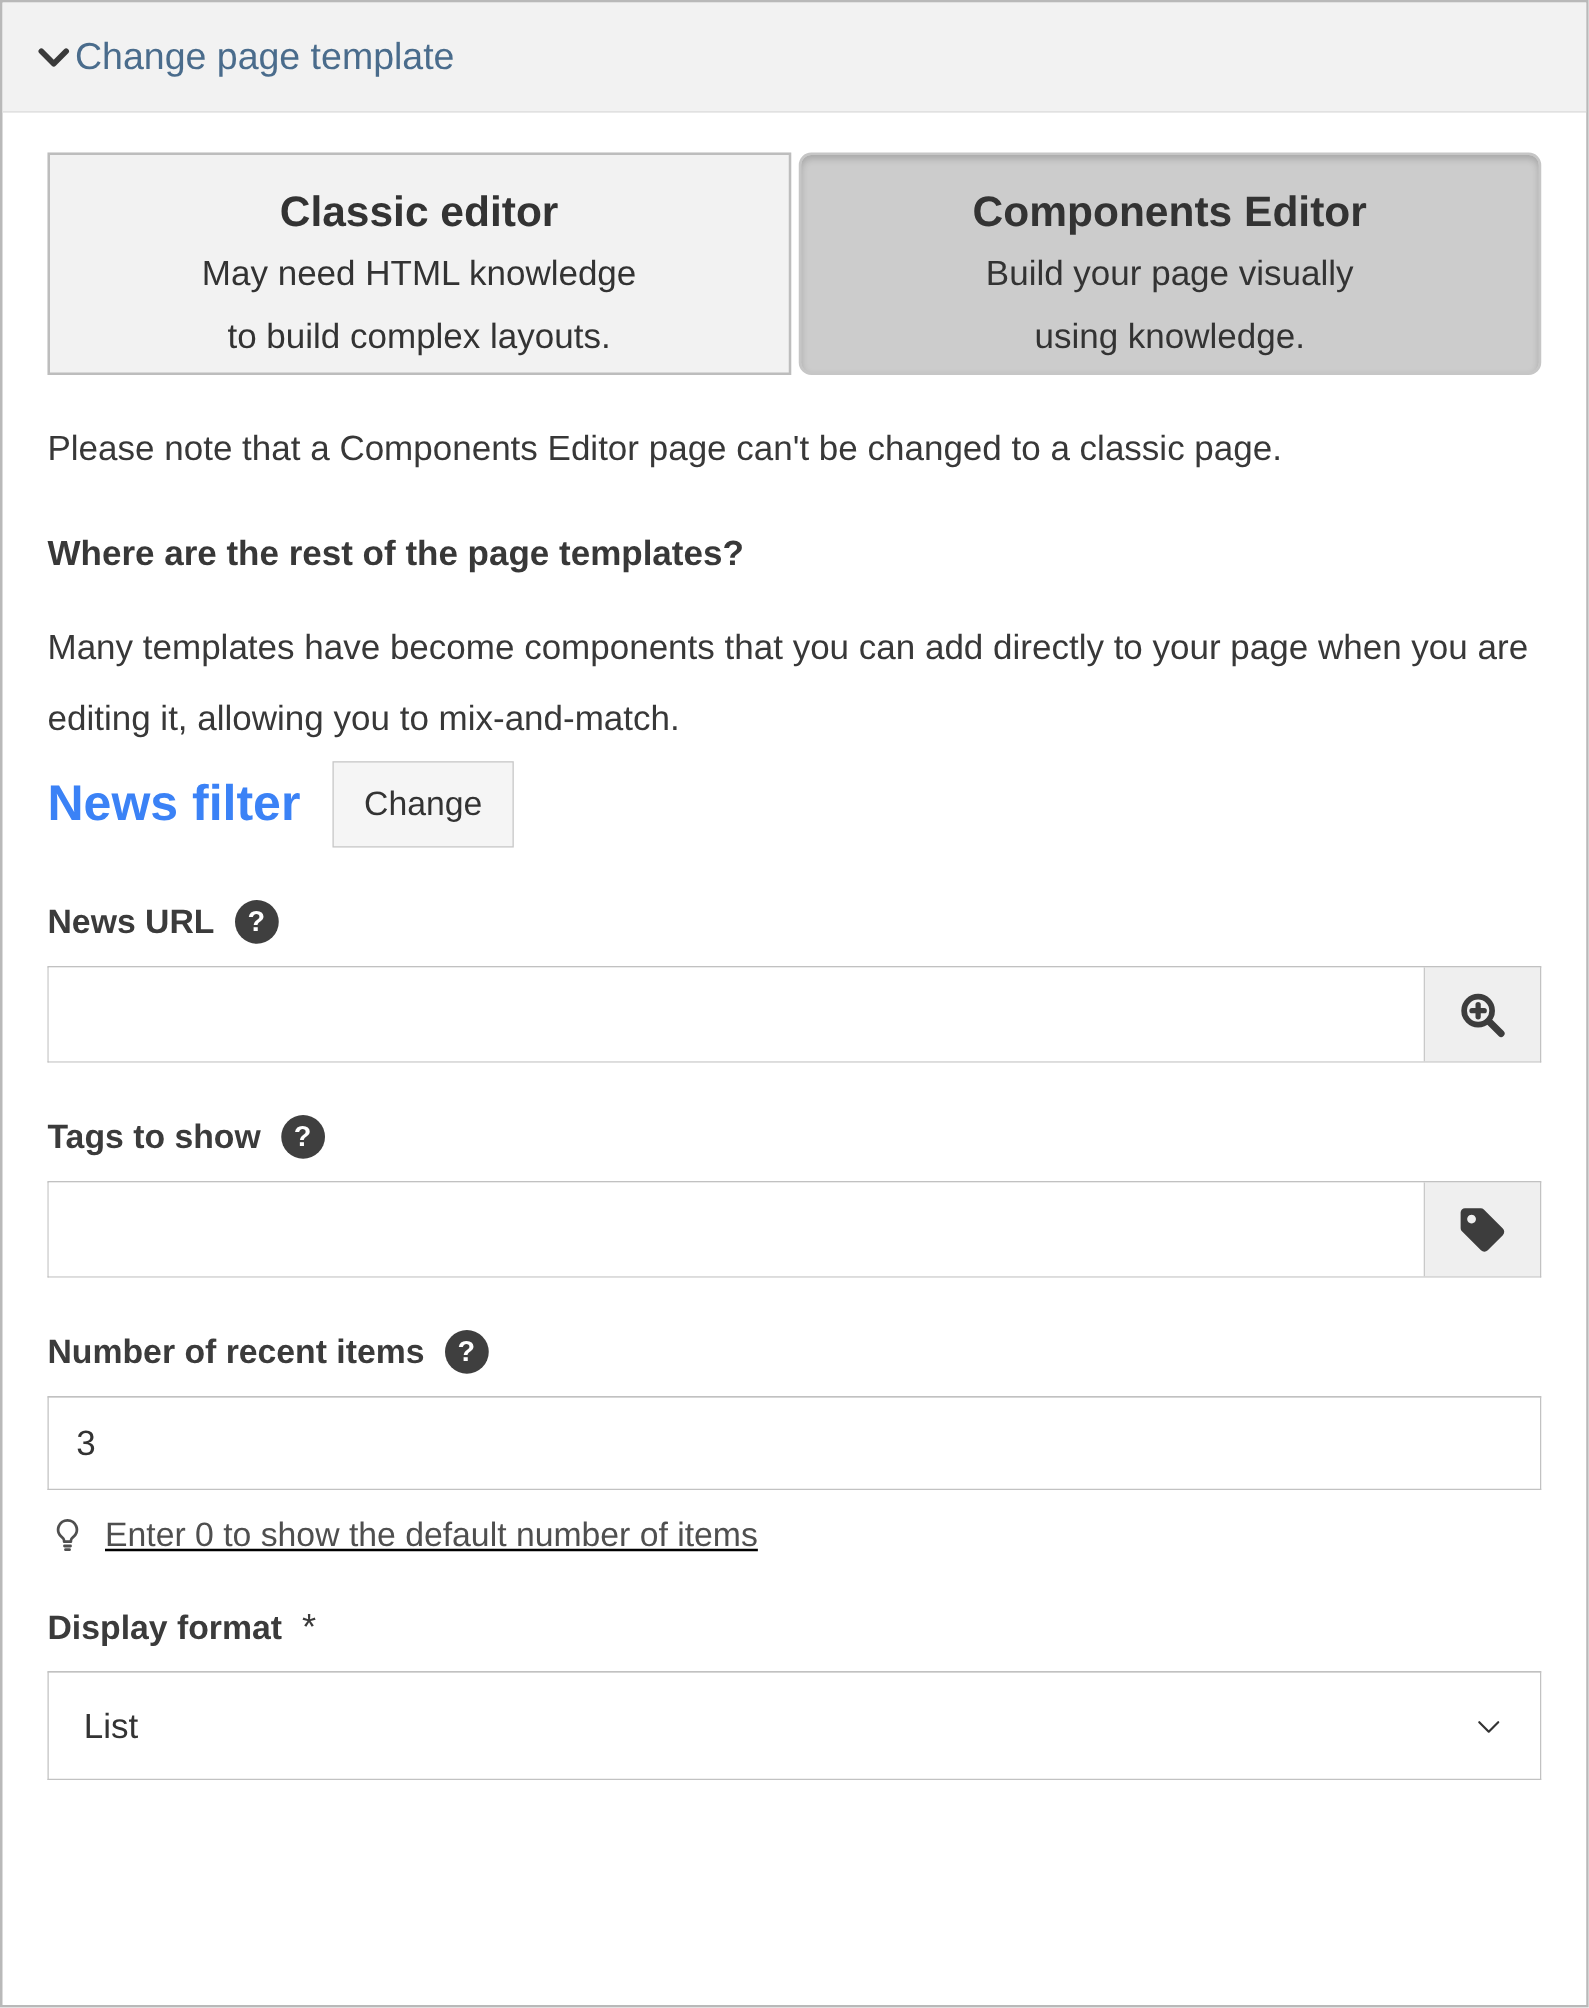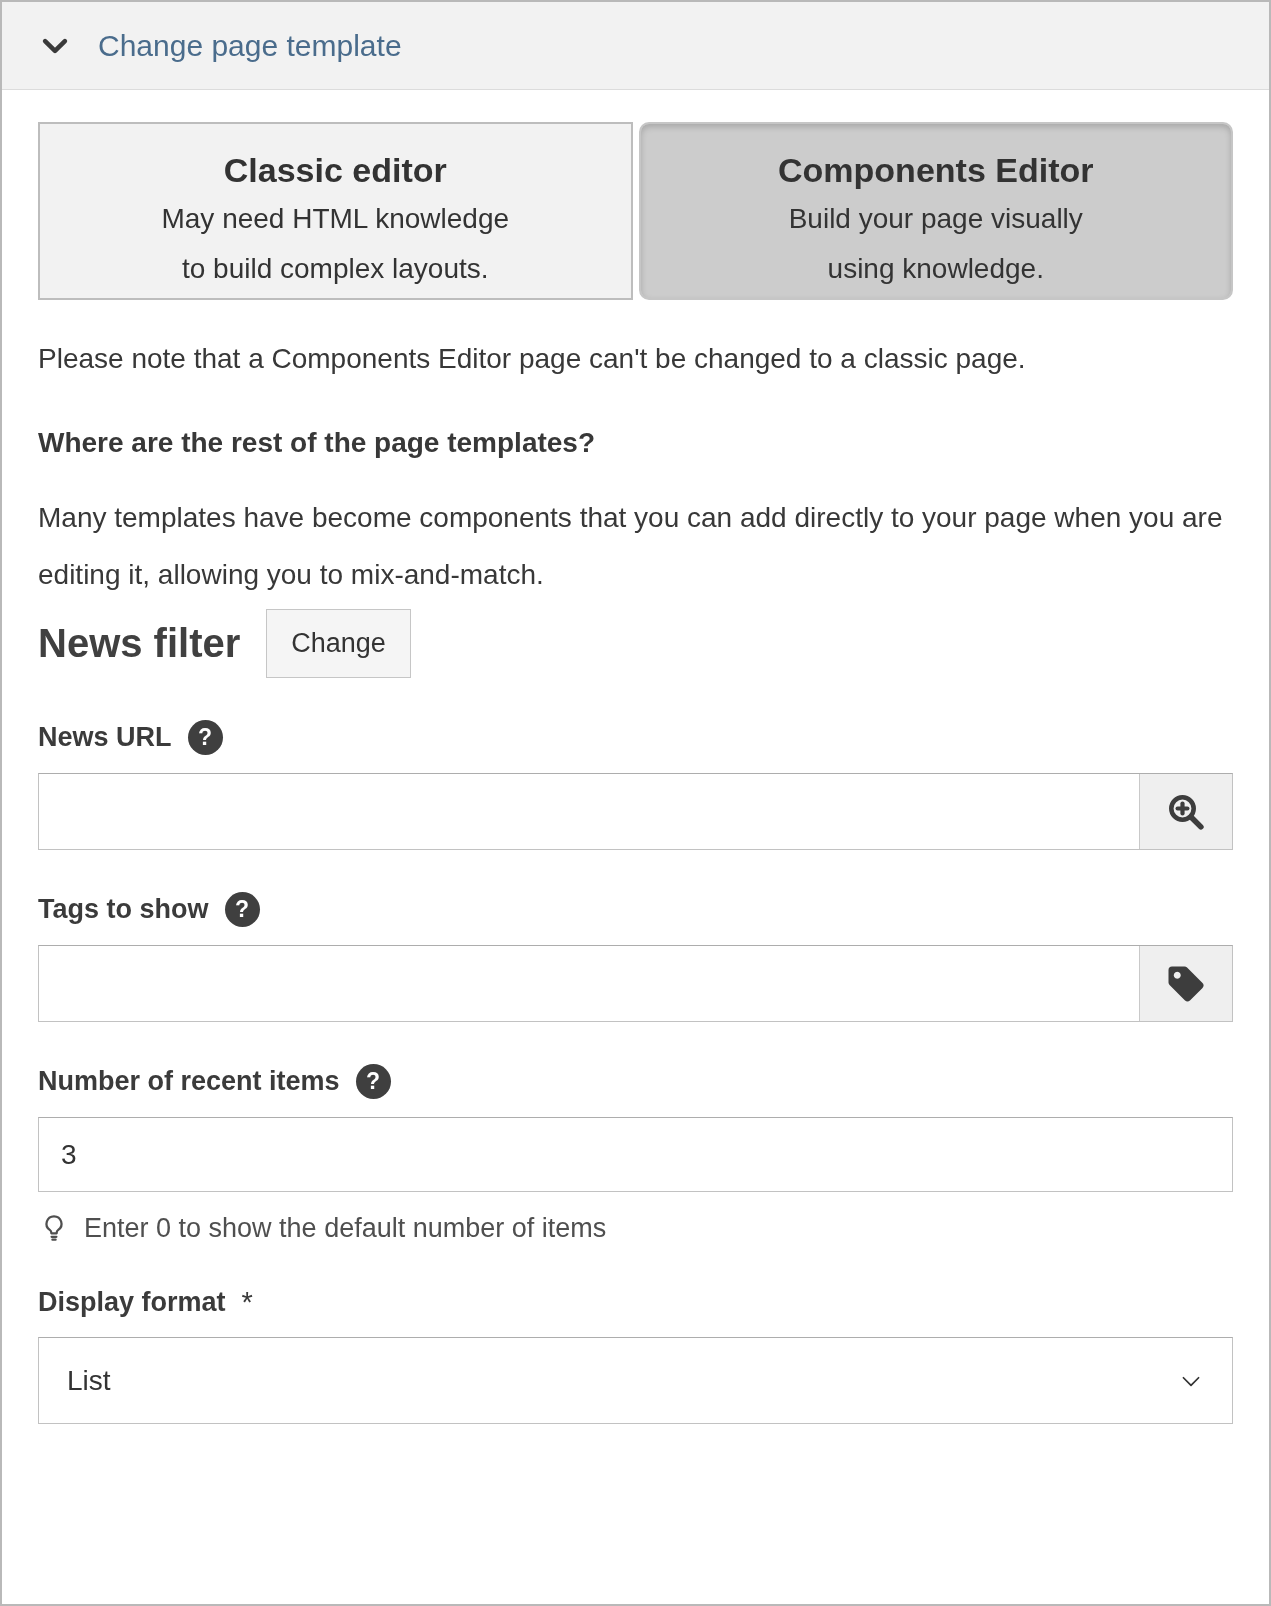--- a/index.html
+++ b/index.html
@@ -12,21 +12,21 @@
     border: 2px solid #b9b9b9;
     overflow: hidden;
   }
 
   
   .panel-header {
     height: 88px;
     background: #f2f2f2;
     border-bottom: 1px solid #dcdcdc;
     display: flex; align-items: center;
-    padding: 0 36px; gap: 26px;
+    padding: 0 24px; 
     cursor: pointer;
   }
   .chev-icon { width: 34px; height: 34px; flex: 0 0 auto; }
   .panel-title { font-size: 30px; color: #4a6c8c; }
 
   
   .content { padding: 0 36px; }
 
   
   .cards { display: flex; gap: 6px; margin-top: 32px; }
@@ -47,21 +47,21 @@
   }
   .card-title { font-size: 34px; font-weight: 700; line-height: 48px; }
   .card-line { font-size: 28px; line-height: 50px; color: #333333; }
 
   
   .para { font-size: 28px; line-height: 57px; color: #383838; margin-top: 30px; }
   .subhead { font-size: 28px; font-weight: 700; color: #383838; margin-top: 40px; }
 
   
   .nf-row { display: flex; align-items: center; gap: 26px; margin-top: 6px; }
-  .nf-title { font-size: 40px; font-weight: 700; color: #404040; }
+  .nf-title { font-size: 40px; font-weight: 700; color: #3b82f6; }
   .change-btn {
     font-family: "Liberation Sans", sans-serif;
     font-size: 27px; color: #333333;
     background: #f5f5f5;
     border: 1px solid #c6c6c6;
     border-radius: 0;
     padding: 18px 24px;
     cursor: pointer;
   }
 
@@ -108,21 +108,21 @@
     width: 100%; height: 75px;
     border: 1px solid #c2c2c2;
     border-top-color: #adadad;
     font-family: "Liberation Sans", sans-serif;
     font-size: 28px; color: #333333;
     padding: 0 22px;
     outline: none;
   }
 
   
-  .hint-row { display: flex; align-items: center; gap: 14px; margin-top: 20px; }
+  .hint-row { display: flex; align-items: center; gap: 14px; margin-top: 20px; text-decoration: underline; }
   .hint-row svg { width: 32px; height: 32px; flex: 0 0 auto; }
   .hint-text { font-size: 27px; color: #4f4f4f; }
 
   
   .select {
     margin-top: 18px;
     width: 100%; height: 87px;
     border: 1px solid #c2c2c2;
     border-top-color: #adadad;
     display: flex; align-items: center; justify-content: space-between;

